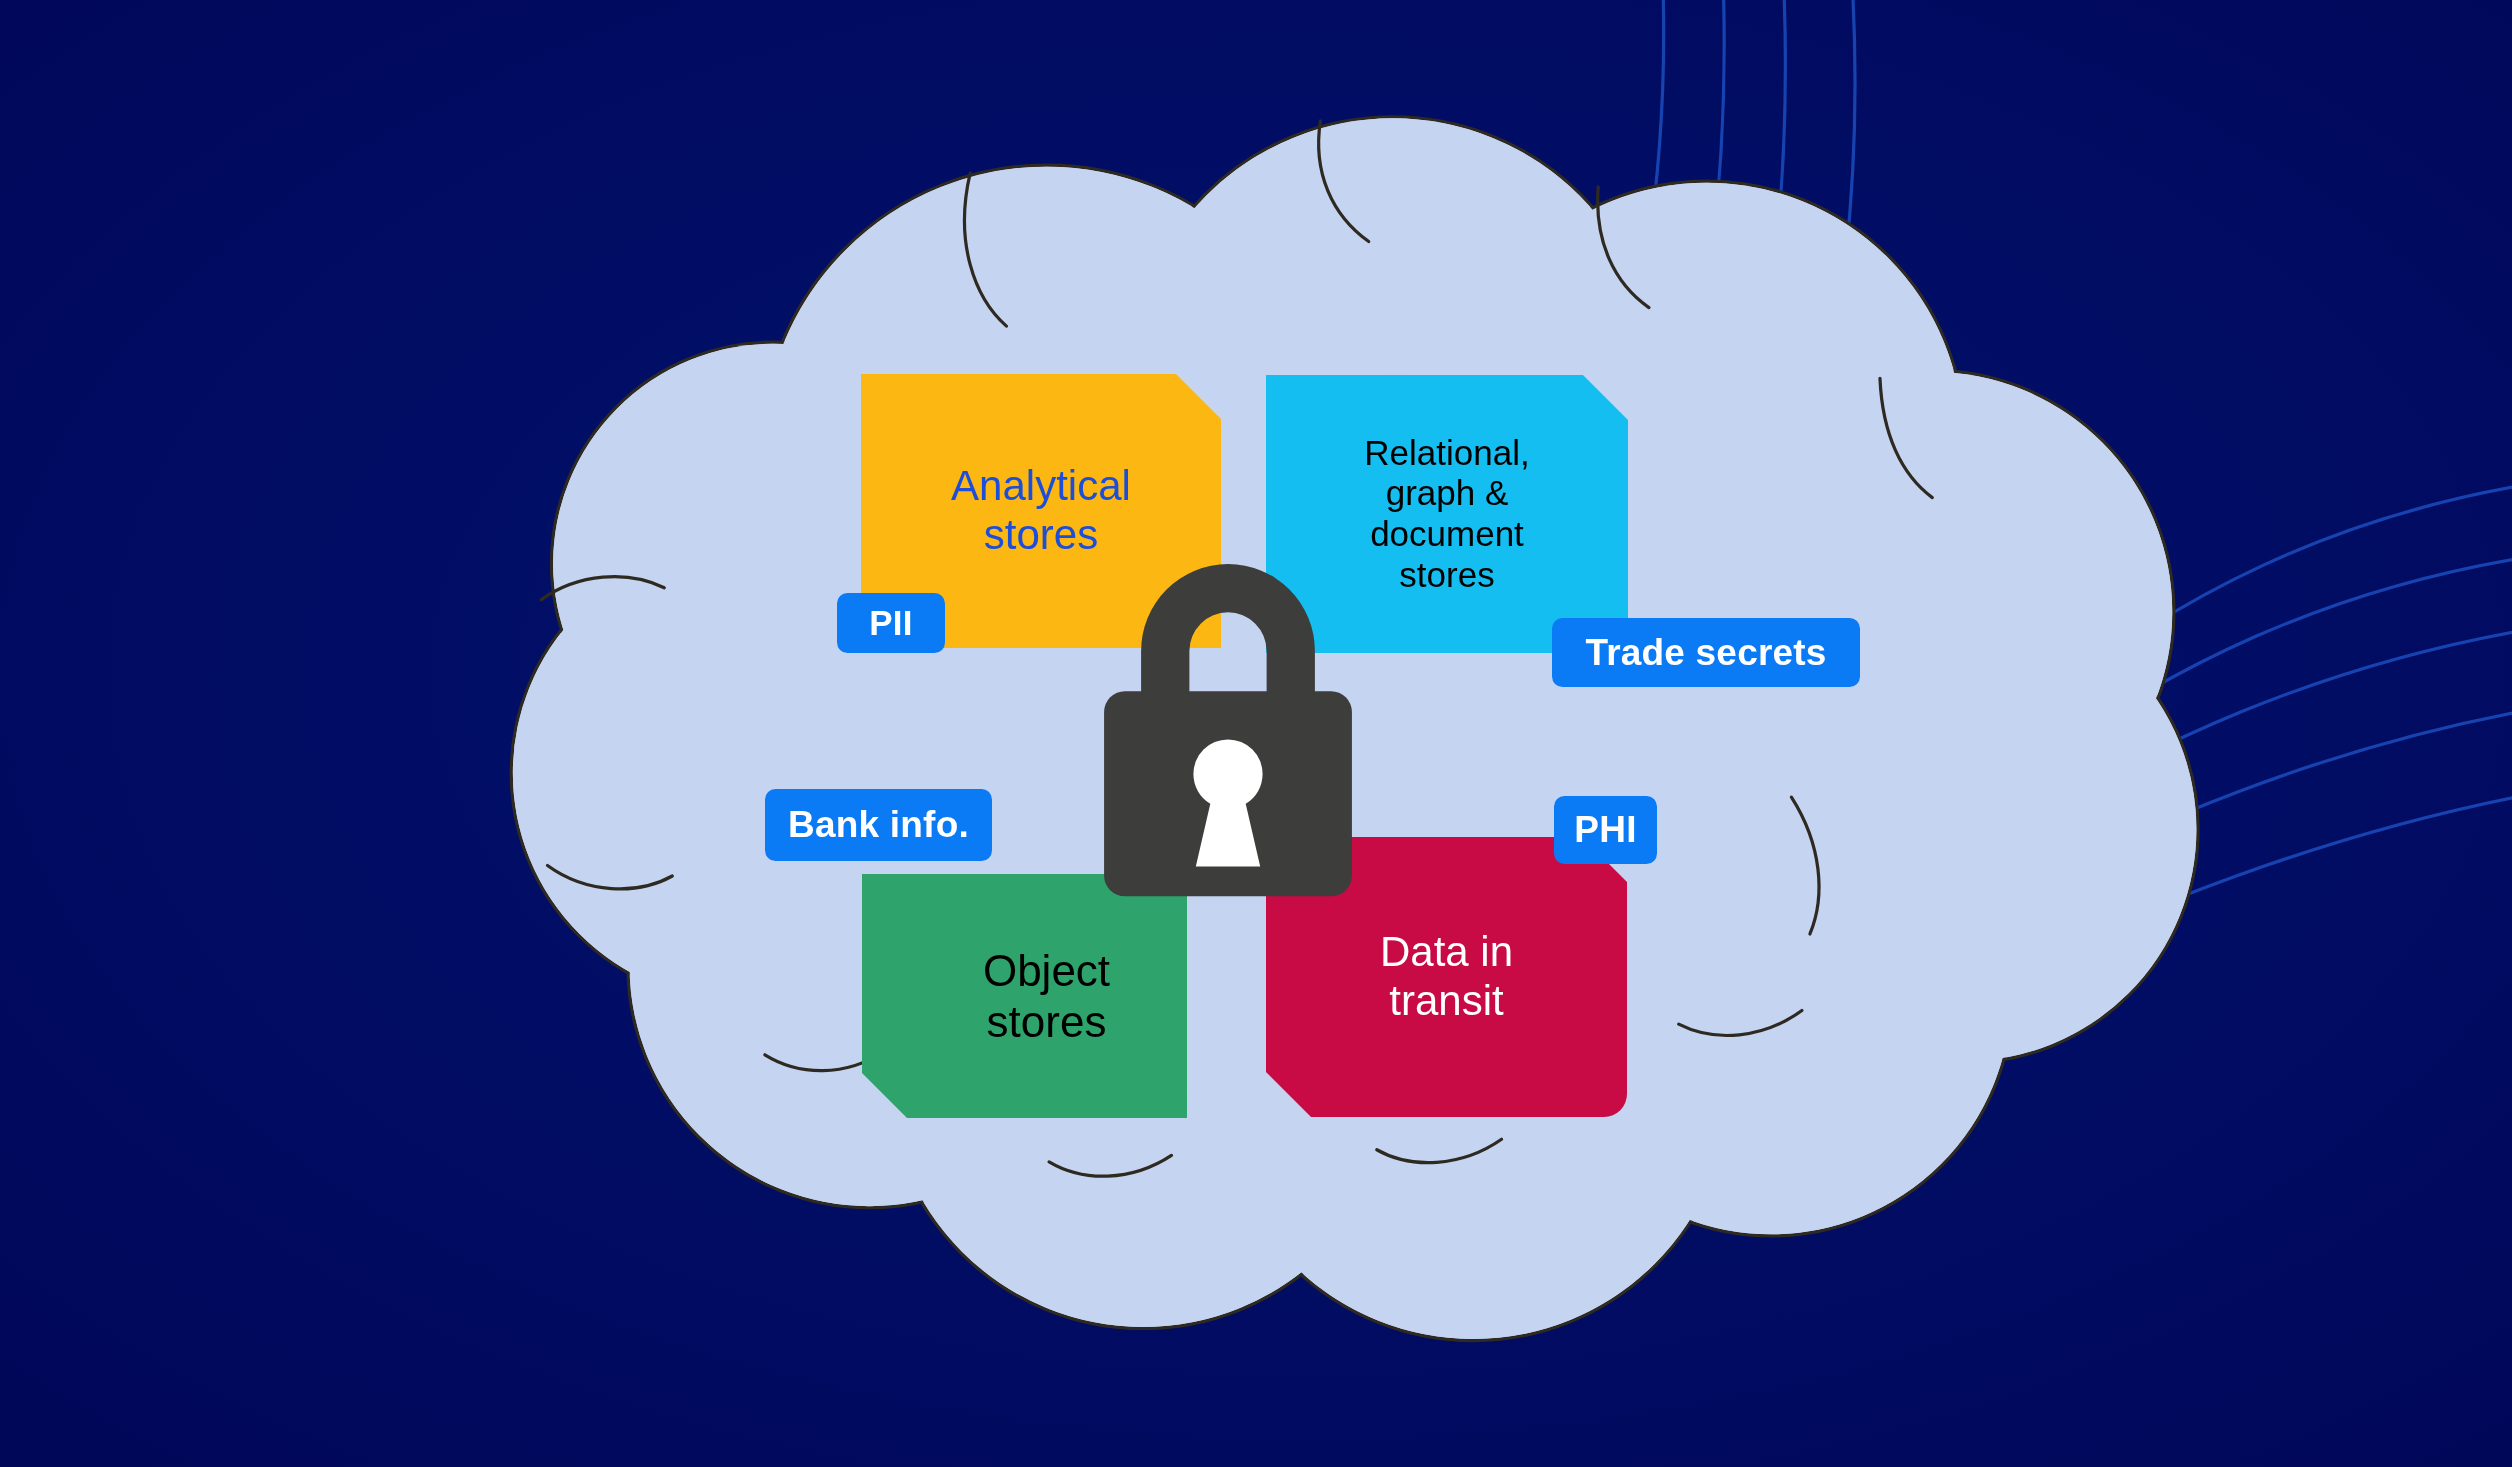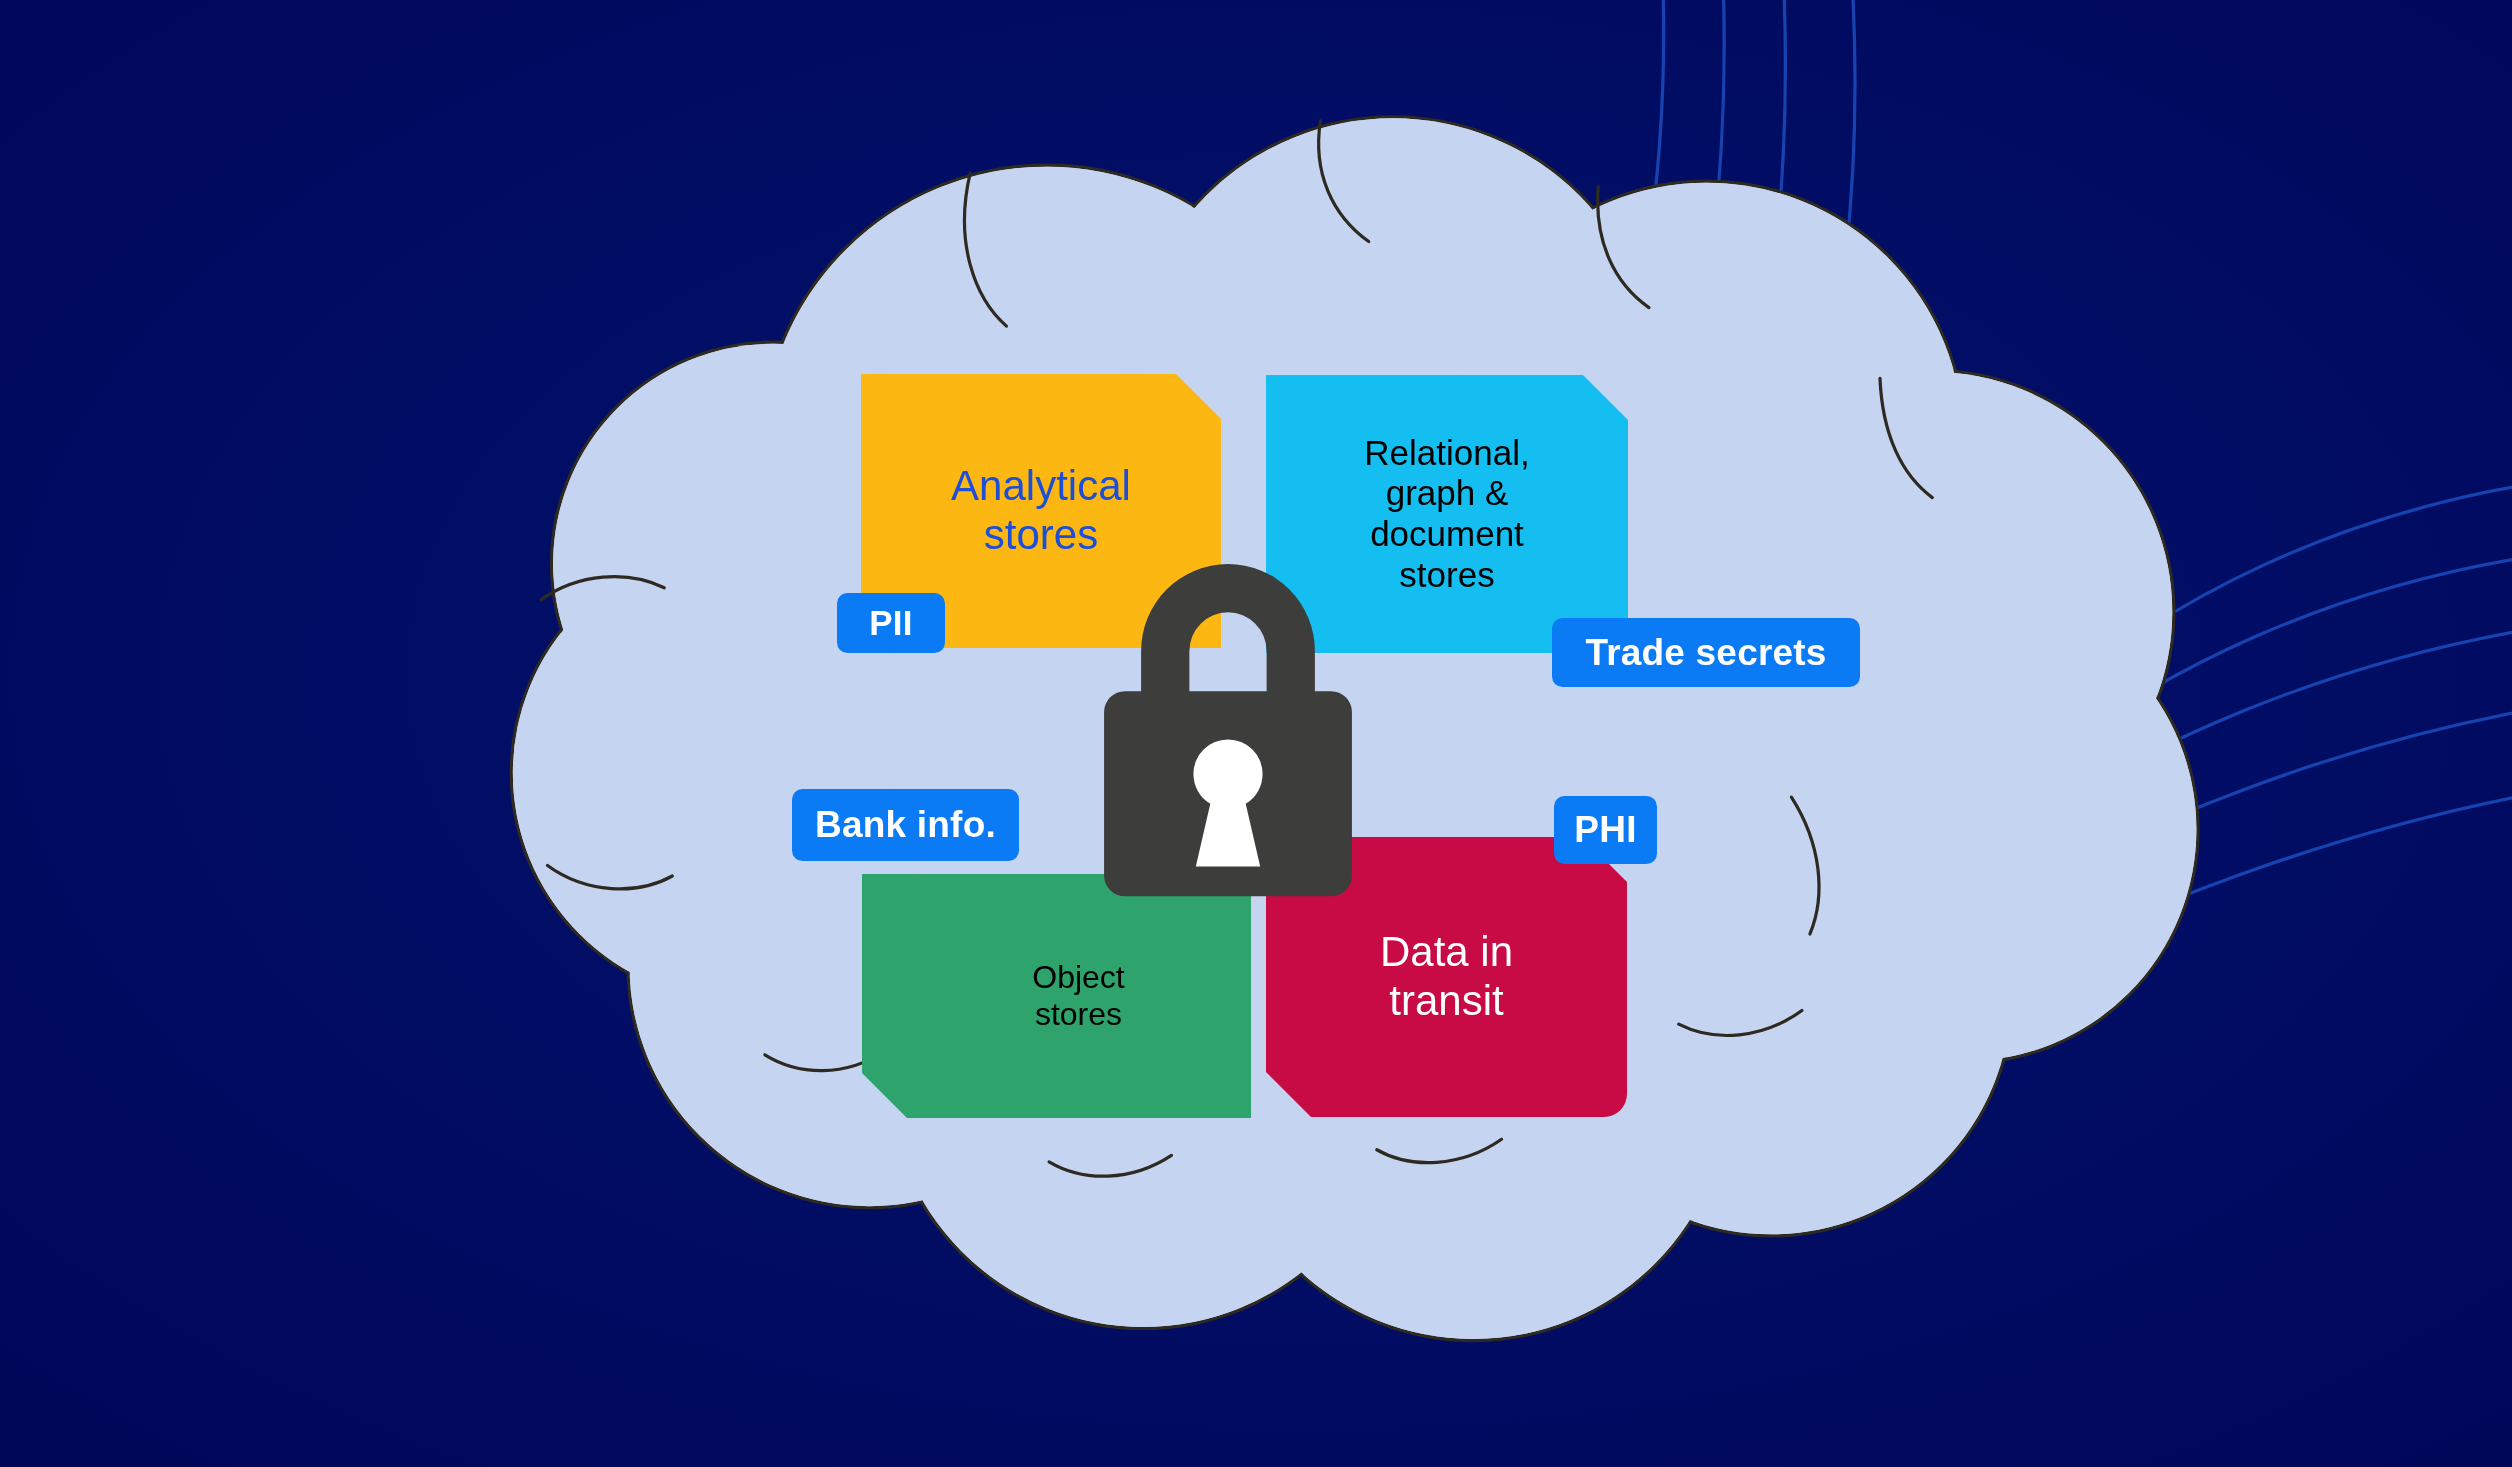--- a/index.html
+++ b/index.html
@@ -19,38 +19,38 @@
     box-sizing:border-box;
     line-height:1.16;
   }
   .card .cardtext{display:block;width:100%;padding:0 8px;}
   .notch-tr{clip-path:polygon(0 0, calc(100% - 45px) 0, 100% 45px, 100% 100%, 0 100%);}
   .notch-bl{clip-path:polygon(0 0, 100% 0, 100% 100%, 45px 100%, 0 calc(100% - 45px));}
   .notch-tr-bl{clip-path:polygon(0 0, calc(100% - 45px) 0, 100% 45px, 100% 100%, 45px 100%, 0 calc(100% - 45px));}
 
   #card-analytical{left:861px;top:374px;width:360px;height:274px;background:#fdb713;color:#1d4ed8;font-size:42px;}
   #card-relational{left:1266px;top:375px;width:362px;height:278px;background:#15bef0;color:#000000;font-size:35px;}
-  #card-object{left:862px;top:874px;width:389px;height:244px;background:#2ea46c;color:#000000;font-size:32px;padding-left:44px;}
+  #card-object{left:862px;top:874px;width:325px;height:244px;background:#2ea46c;color:#000000;font-size:44px;padding-left:44px;}
   #card-transit{left:1266px;top:837px;width:361px;height:280px;background:#c80b44;color:#ffffff;font-size:42px;border-radius:23px;}
   #card-transit .sub{display:block;font-size:34px;line-height:1.18;}
 
   
   .badge{
     position:absolute;
     background:#0b7af5;color:#ffffff;
     font-weight:bold;
     border-radius:10.5px;
     display:flex;align-items:center;justify-content:center;
     box-sizing:border-box;
     letter-spacing:0.2px;
     white-space:nowrap;
   }
   #badge-pii{left:837px;top:593px;width:108px;height:60px;font-size:35px;}
   #badge-trade{left:1552px;top:618px;width:308px;height:69px;font-size:37px;text-align:right;}
-  #badge-bank{left:792px;top:789px;width:227px;height:72px;font-size:37px;}
+  #badge-bank{left:765px;top:789px;width:227px;height:72px;font-size:37px;}
   #badge-phi{left:1554px;top:796px;width:103px;height:68px;font-size:37px;}
 
   
   #padlock{position:absolute;left:1091px;top:556px;width:274px;height:346px;}
   #padlock svg{width:274px;height:346px;display:block;}
 </style>
 </head>
 <body>
 
 <div id="stage">

